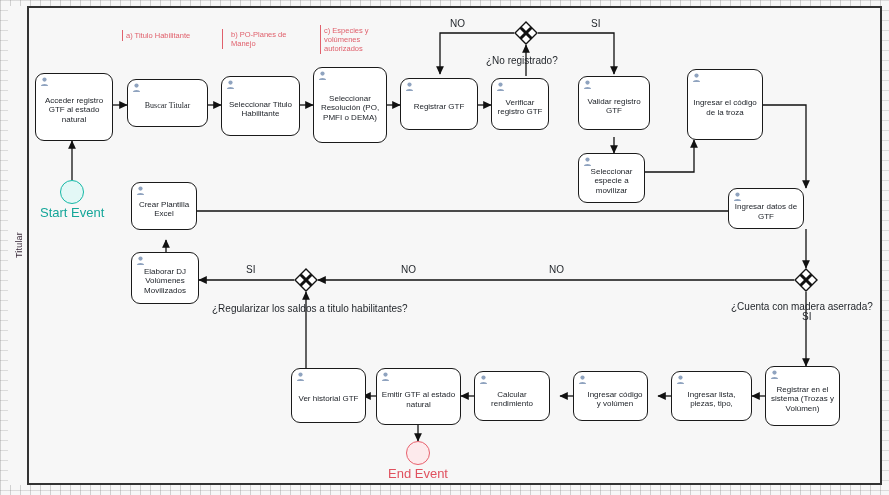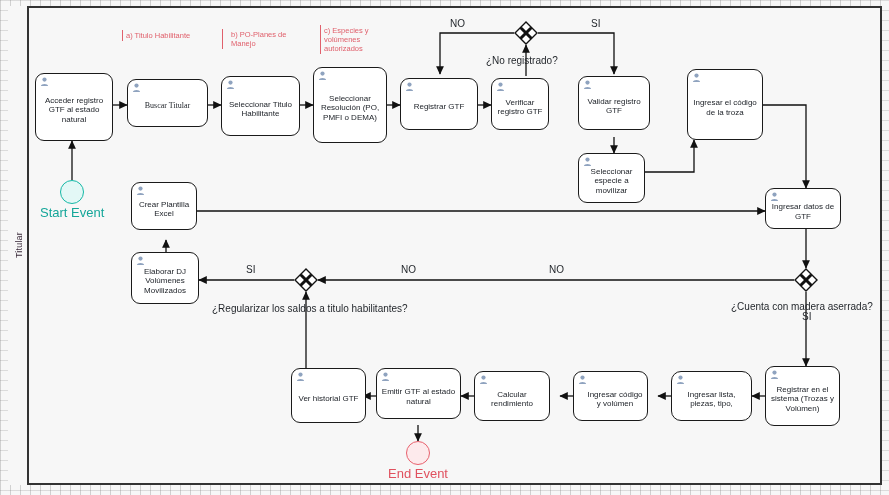--- a/index.html
+++ b/index.html
@@ -348,21 +348,21 @@
   <div class="task" style="left:578px; top:153px; width:67px; height:50px;">
     <span class="usr-icon">
       <svg width="9" height="9" viewBox="0 0 9 9">
           <circle cx="4.5" cy="2.6" r="2.1" fill="#8fa3bf"></circle>
           <path d="M0.9,9 C0.9,6.3 8.1,6.3 8.1,9 z" fill="#8fa3bf"></path>
         </svg>
     </span>
     <span class="tlabel">Seleccionar especie a movilizar</span>
   </div>
 
-  <div class="task" style="left:765px; top:188px; width:76px; height:41px;">
+  <div class="task" style="left:728px; top:188px; width:76px; height:41px;">
     <span class="usr-icon">
       <svg width="9" height="9" viewBox="0 0 9 9">
           <circle cx="4.5" cy="2.6" r="2.1" fill="#8fa3bf"></circle>
           <path d="M0.9,9 C0.9,6.3 8.1,6.3 8.1,9 z" fill="#8fa3bf"></path>
         </svg>
     </span>
     <span class="tlabel">Ingresar datos de GTF</span>
   </div>
 
   <div class="task" style="left:131px; top:182px; width:66px; height:48px;">
@@ -388,21 +388,21 @@
   <div class="task" style="left:765px; top:366px; width:75px; height:60px;">
     <span class="usr-icon">
       <svg width="9" height="9" viewBox="0 0 9 9">
           <circle cx="4.5" cy="2.6" r="2.1" fill="#8fa3bf"></circle>
           <path d="M0.9,9 C0.9,6.3 8.1,6.3 8.1,9 z" fill="#8fa3bf"></path>
         </svg>
     </span>
     <span class="tlabel">Registrar en el sistema (Trozas y Volúmen)</span>
   </div>
 
-  <div class="task" style="left:671px; top:371px; width:81px; height:50px;border-radius:10px;">
+  <div class="task" style="left:671px; top:371px; width:81px; height:50px;">
     <span class="usr-icon">
       <svg width="9" height="9" viewBox="0 0 9 9">
           <circle cx="4.5" cy="2.6" r="2.1" fill="#8fa3bf"></circle>
           <path d="M0.9,9 C0.9,6.3 8.1,6.3 8.1,9 z" fill="#8fa3bf"></path>
         </svg>
     </span>
     <span class="tlabel">Ingresar lista, piezas, tipo,</span>
   </div>
 
   <div class="task" style="left:573px; top:371px; width:75px; height:50px;padding-left:12px;">
@@ -418,21 +418,21 @@
   <div class="task" style="left:474px; top:371px; width:76px; height:50px;">
     <span class="usr-icon">
       <svg width="9" height="9" viewBox="0 0 9 9">
           <circle cx="4.5" cy="2.6" r="2.1" fill="#8fa3bf"></circle>
           <path d="M0.9,9 C0.9,6.3 8.1,6.3 8.1,9 z" fill="#8fa3bf"></path>
         </svg>
     </span>
     <span class="tlabel">Calcular rendimiento</span>
   </div>
 
-  <div class="task" style="left:376px; top:368px; width:85px; height:51px;">
+  <div class="task" style="left:376px; top:368px; width:85px; height:57px;">
     <span class="usr-icon">
       <svg width="9" height="9" viewBox="0 0 9 9">
           <circle cx="4.5" cy="2.6" r="2.1" fill="#8fa3bf"></circle>
           <path d="M0.9,9 C0.9,6.3 8.1,6.3 8.1,9 z" fill="#8fa3bf"></path>
         </svg>
     </span>
     <span class="tlabel">Emitir GTF al estado natural</span>
   </div>
 
   <div class="task" style="left:268px; top:368px; width:75px; height:55px;margin-left:23px;">

